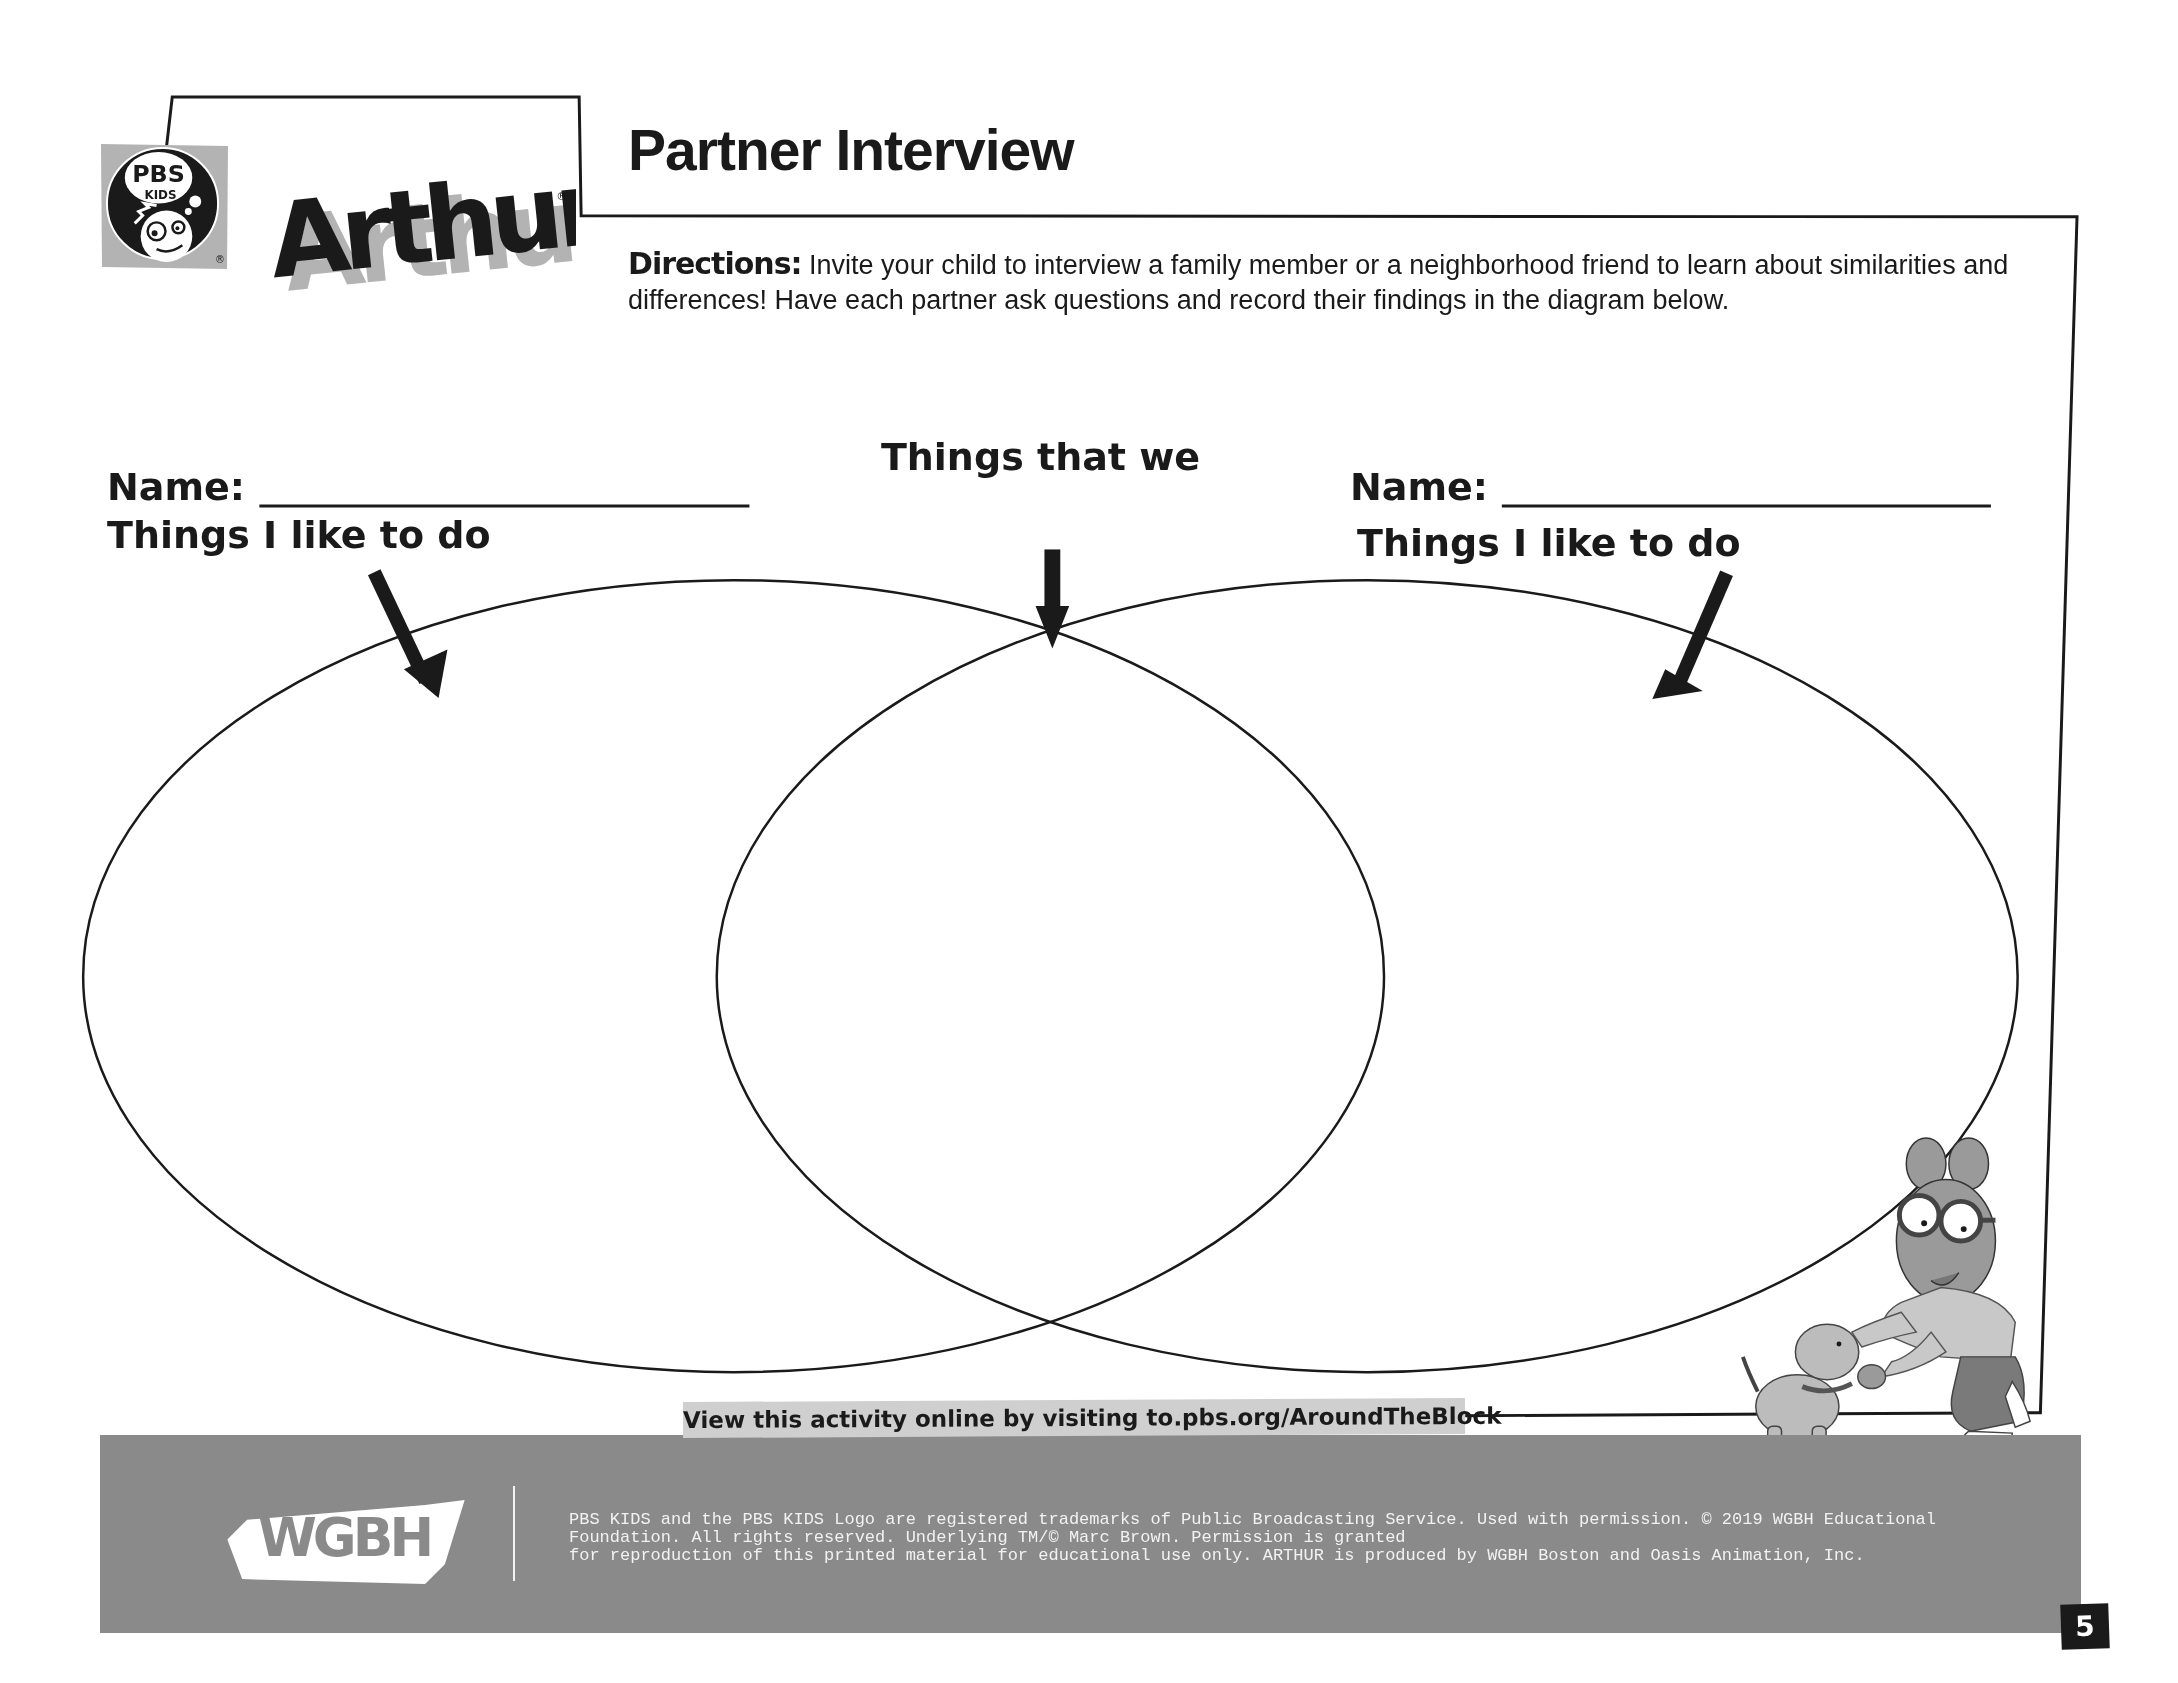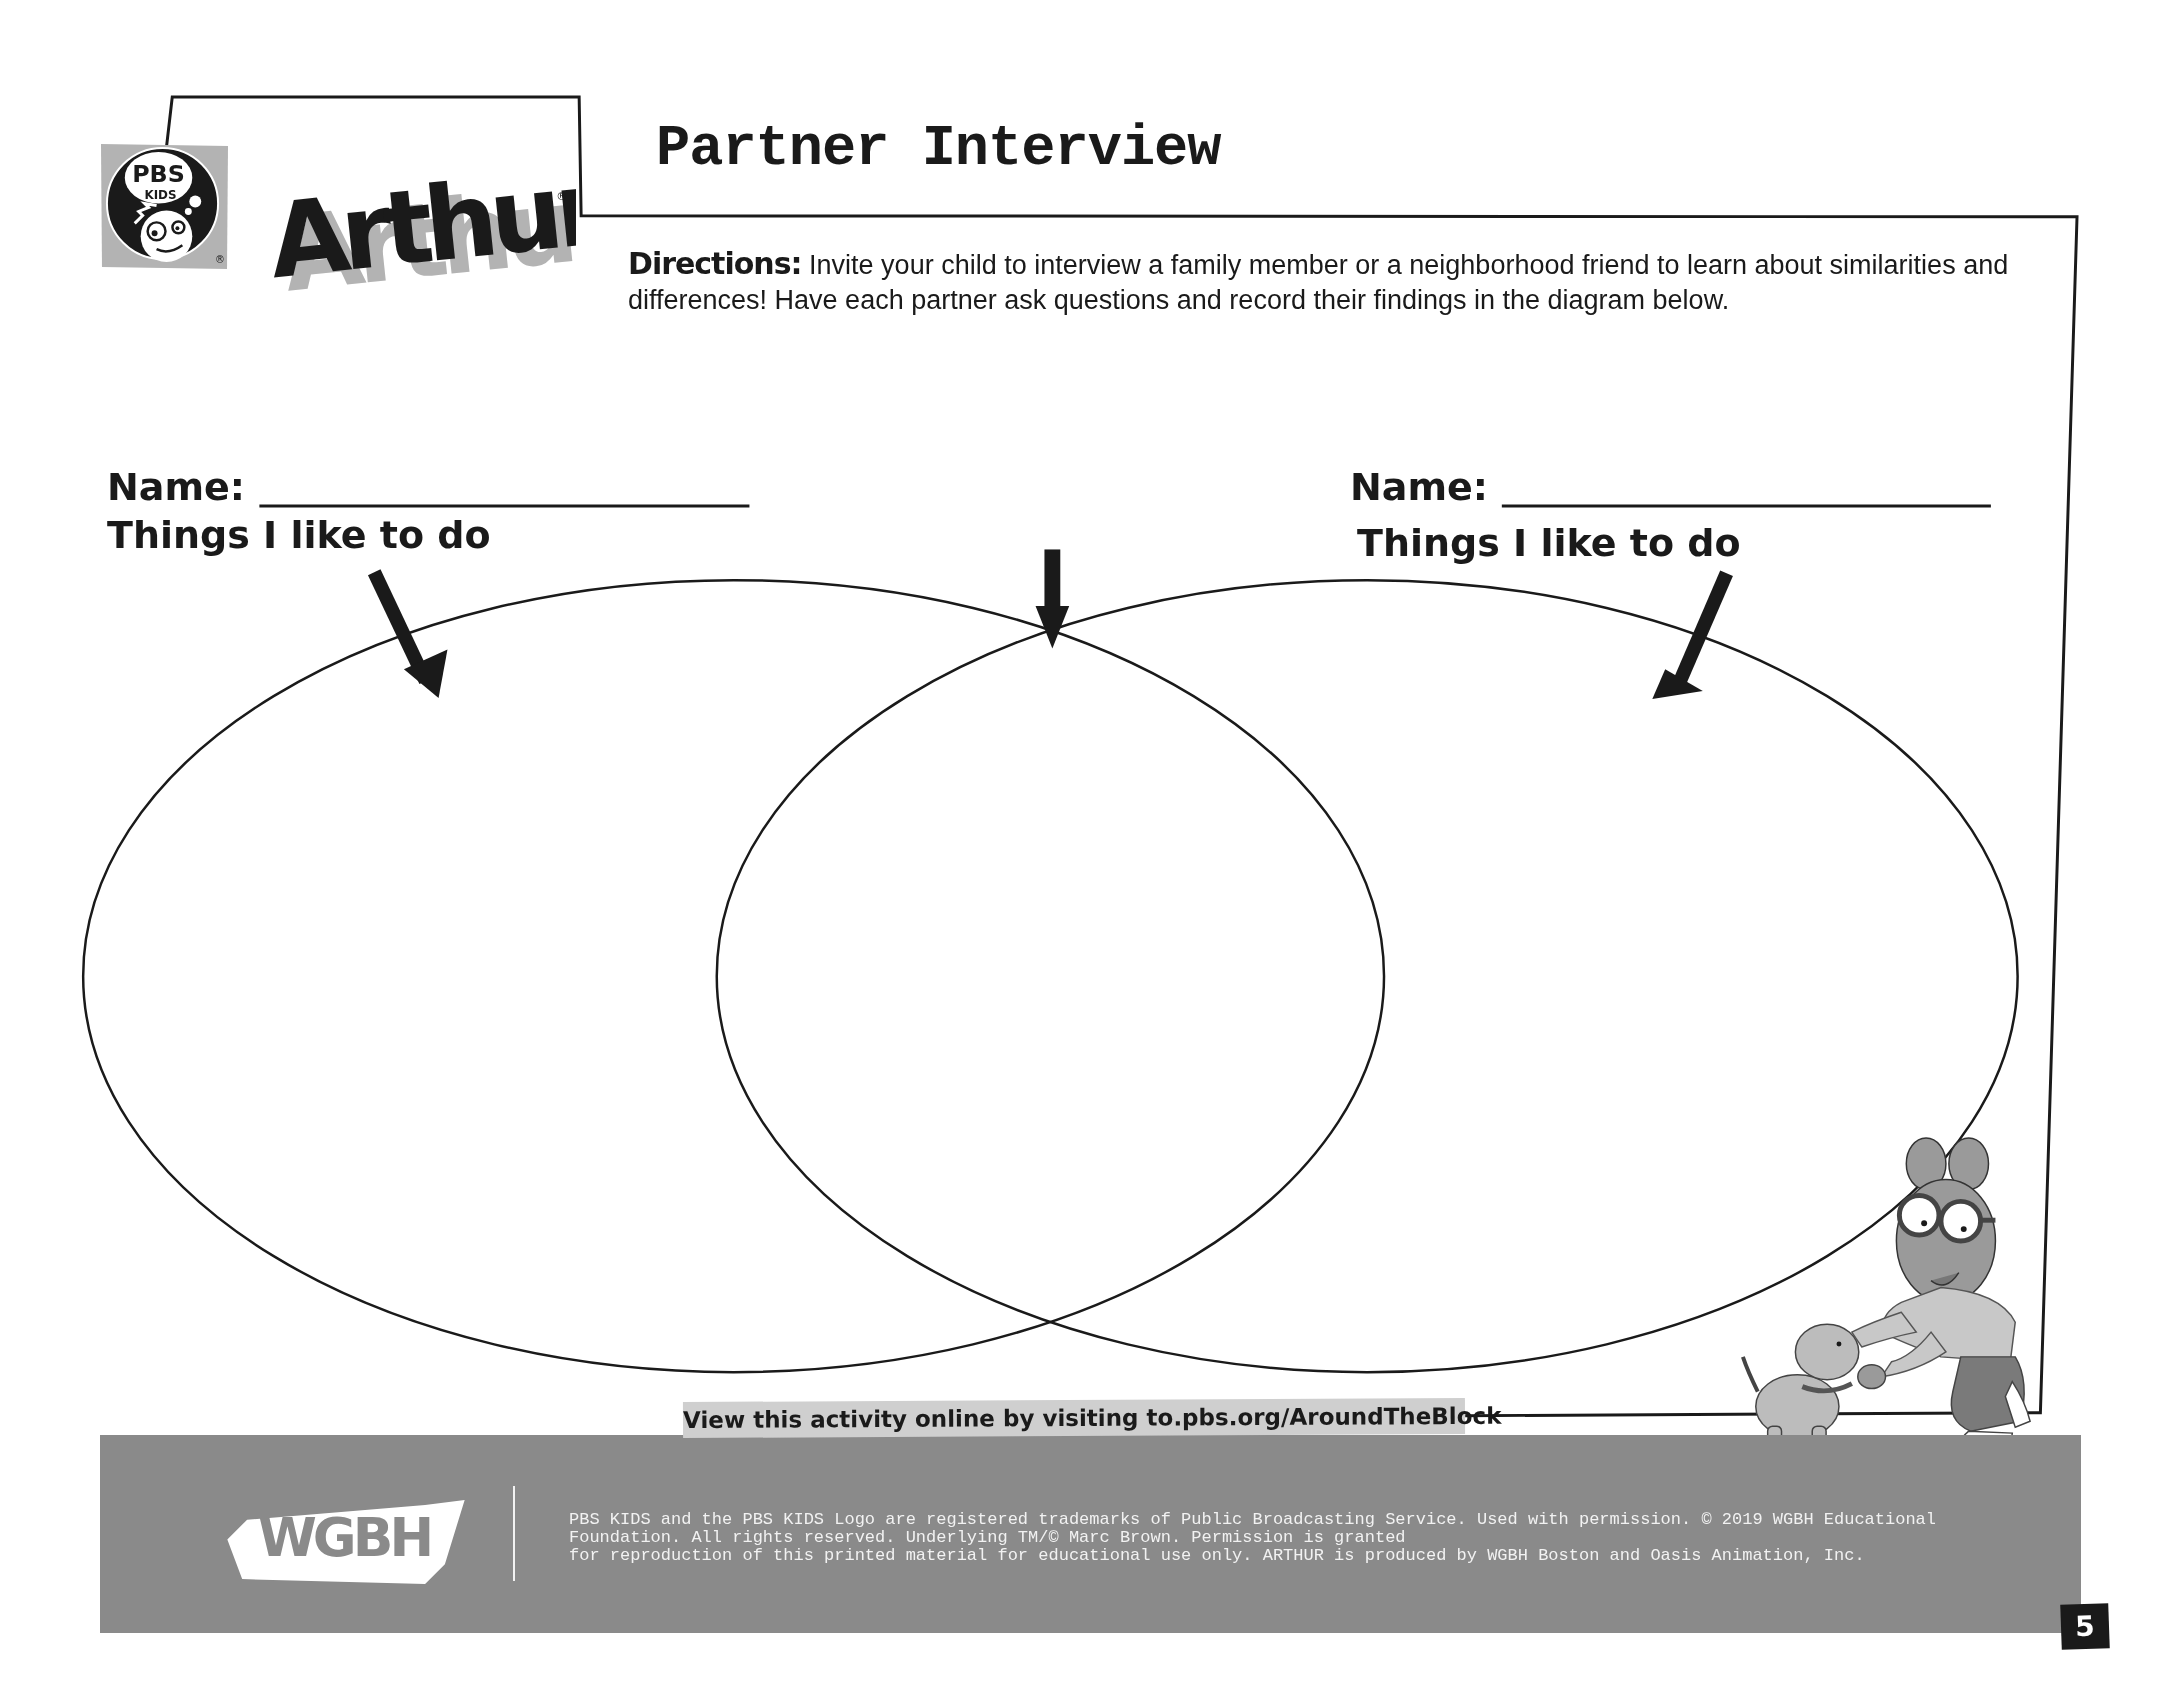--- a/index.html
+++ b/index.html
@@ -1,20 +1,20 @@
 <!DOCTYPE html>
 <html><head>
 <meta charset="utf-8">
 <style>
   html, body { margin: 0; padding: 0; background: #ffffff; }
   body { width: 2178px; height: 1683px; position: relative; overflow: hidden;
          font-family: "DejaVu Sans", sans-serif; color: #1a1a1a; }
   .abs { position: absolute; }
   svg.frame { position: absolute; left: 0; top: 0; }
-  .title { left: 656px; top: 117px; font-family: Liberation Mono, monospace; font-weight: bold;
+  .title { left: 628px; top: 117px; font-family: Liberation Sans, sans-serif; font-weight: bold;
            font-size: 57px; letter-spacing: -1px; color: #1a1a1a; white-space: nowrap; }
   .directions { left: 628px; top: 246px; width: 1406px; font-family: "Liberation Sans", sans-serif;
                 font-size: 27px; line-height: 35px; color: #1a1a1a; }
   .directions .lead { font-family: "DejaVu Sans", sans-serif; font-weight: bold; font-size: 30px; letter-spacing: -1px; }
   .lbl { font-family: "DejaVu Sans", sans-serif; font-weight: bold; font-size: 38px; color: #1a1a1a; white-space: nowrap; }
   .center-lbl { left: 867px; top: 432px; width: 347px; text-align: center; line-height: 50px; }
   .footer { left: 100px; top: 1435px; width: 1981px; height: 198px; background: #8a8a8a; }
   .banner { left: 683px; top: 1400px; width: 782px; height: 36px; background: #cfcfcf;
             font-family: "DejaVu Sans", sans-serif; font-weight: bold; font-size: 23px; color: #1a1a1a;
             text-align: center; line-height: 36px; white-space: nowrap; transform: rotate(-0.3deg); }
@@ -86,20 +86,21 @@
     <line x1="1744" y1="579" x2="1697" y2="688" stroke="#1a1a1a" stroke-width="14"></line>
     <polygon points="1682,676 1720,698 1669,706" fill="#1a1a1a"></polygon>
   </g>
 </svg>
 
 <div class="abs lbl" style="left:107px;top:465px;">Name:</div>
 <div class="abs" style="left:259px;top:469px;width:490px;height:36px;"></div>
 <div class="abs lbl" style="left:107px;top:513px;">Things I like to do</div>
 
 <div class="abs lbl center-lbl">
+  <div>Things that we</div>
 </div>
 
 <div class="abs lbl" style="left:1350px;top:465px;">Name:</div>
 <div class="abs" style="left:1502px;top:469px;width:489px;height:36px;"></div>
 <div class="abs lbl" style="left:1357px;top:521px;">Things I like to do</div>
 
 <svg class="abs" style="left:1733px;top:1124px;" width="307" height="337" viewBox="0 0 310 340">
 
   <ellipse cx="195" cy="40" rx="20" ry="26" fill="#9a9a9a" stroke="#333" stroke-width="1.5"></ellipse>
   <ellipse cx="238" cy="40" rx="20" ry="26" fill="#9a9a9a" stroke="#333" stroke-width="1.5"></ellipse>

